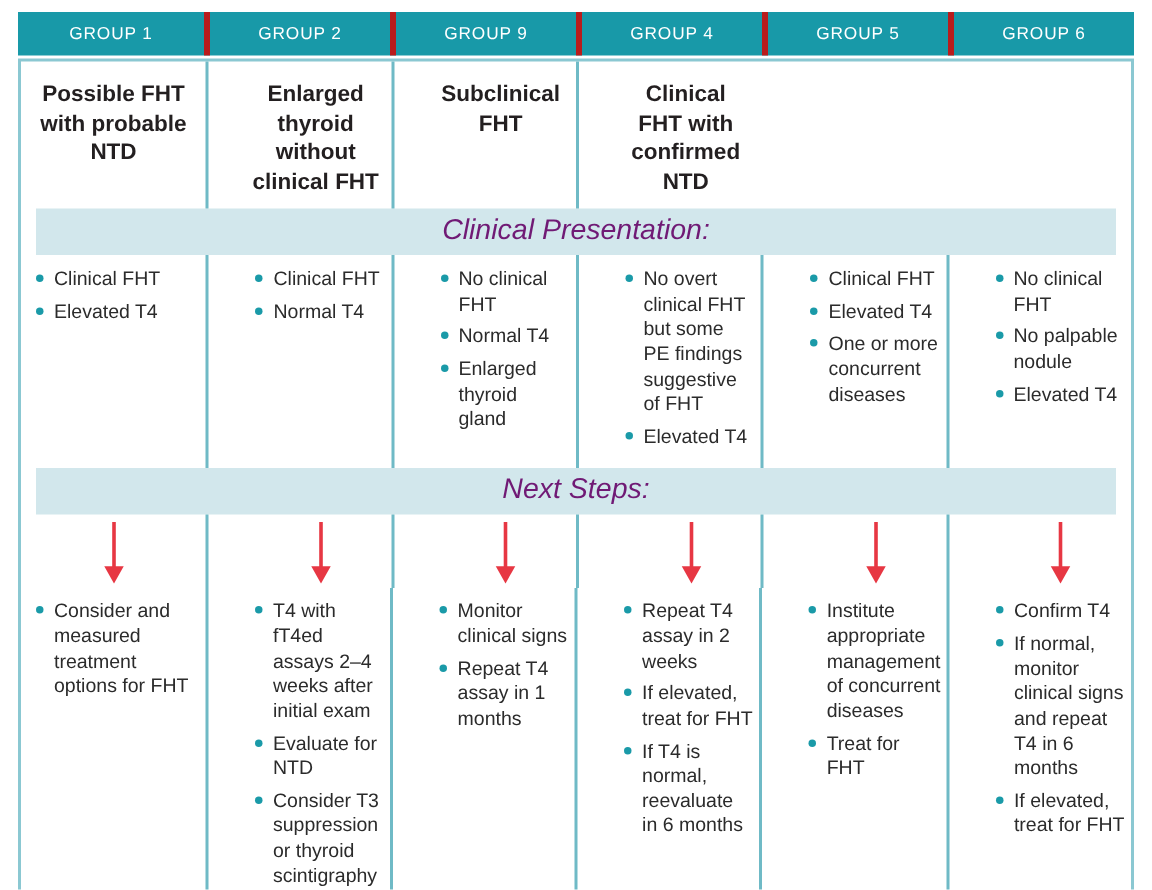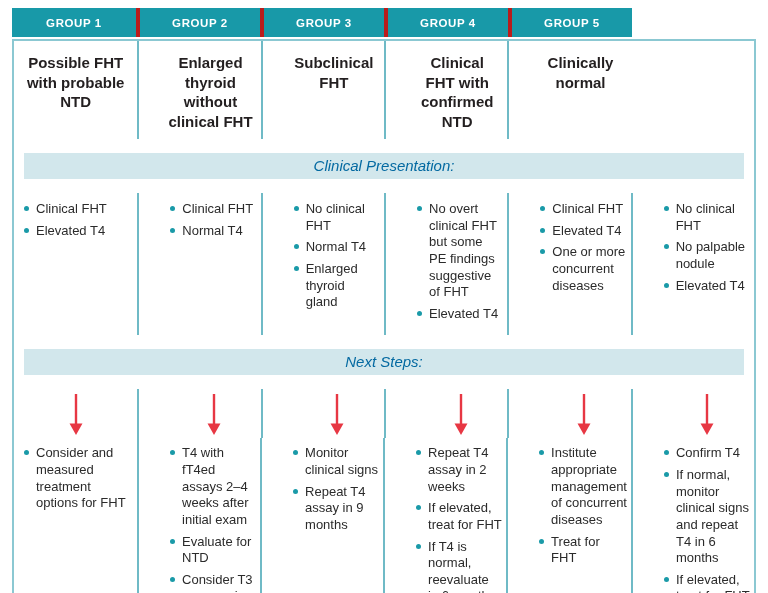--- a/index.html
+++ b/index.html
@@ -15,21 +15,21 @@
 
   
   .header-row {
     display: grid;
     grid-template-columns: repeat(6, 1fr);
     margin-bottom: 2px;
   }
   .head-cell {
     background: #1899a8;
     color: #ffffff;
-    font-weight: bold;
+    font-weight: normal;
     font-size: 11.5px;
     letter-spacing: 0.6px;
     text-align: center;
     padding: 9px 2px 8px 2px;
   }
   .head-cell + .head-cell { border-left: 4px solid #b91c1c; }
 
   
   .tbody { border: 2px solid #8bc8d2; background: #ffffff; }
   .row { display: grid; grid-template-columns: repeat(6, 1fr); }
@@ -39,25 +39,25 @@
     font-weight: bold;
     font-size: 15px;
     color: #231f20;
     text-align: center;
     line-height: 1.3;
     padding: 12px 7px 8px 7px;
     min-height: 80px;
   }
 
   .band {
-    margin: 14px 10px;
+    margin: 0 10px;
     background: #d2e7ec;
-    color: #0369a1;
+    color: #701a75;
     font-style: italic;
-    font-size: 15px;
+    font-size: 19px;
     text-align: center;
     padding: 4px 0 5px 0;
   }
 
   .pres-row .cell { min-height: 104px; padding: 8px 4px 8px 7px; }
   .arrow-row .cell {
     min-height: 46px;
     display: flex; align-items: center; justify-content: center;
     padding: 5px 0 2px 0;
   }
@@ -88,33 +88,33 @@
   }
 </style>
 </head>
 <body>
 
 <div class="page">
 
   <div class="header-row">
     <div class="head-cell">GROUP 1</div>
     <div class="head-cell">GROUP 2</div>
-    <div class="head-cell">GROUP 3</div>
+    <div class="head-cell">GROUP 9</div>
     <div class="head-cell">GROUP 4</div>
     <div class="head-cell">GROUP 5</div>
+    <div class="head-cell">GROUP 6</div>
   </div>
 
   <div class="tbody">
 
     <div class="row titles">
       <div class="cell">Possible FHT with probable NTD</div>
       <div class="cell">Enlarged thyroid without clinical FHT</div>
       <div class="cell">Subclinical FHT</div>
       <div class="cell">Clinical FHT with confirmed NTD</div>
-      <div class="cell">Clinically normal</div>
     </div>
 
     <div class="band">Clinical Presentation:</div>
 
     <div class="row pres-row">
       <div class="cell">
         <ul class="bullets">
             <li>Clinical FHT</li>
             <li>Elevated T4</li>
           </ul>
@@ -204,21 +204,21 @@
       <div class="cell">
         <ul class="bullets">
             <li>T4 with fT4ed assays 2–4 weeks after initial exam</li>
             <li>Evaluate for NTD</li>
             <li>Consider T3 suppression or thyroid scintigraphy</li>
           </ul>
       </div>
       <div class="cell">
         <ul class="bullets">
             <li>Monitor clinical signs</li>
-            <li>Repeat T4 assay in 9 months</li>
+            <li>Repeat T4 assay in 1 months</li>
           </ul>
       </div>
       <div class="cell">
         <ul class="bullets">
             <li>Repeat T4 assay in 2 weeks</li>
             <li>If elevated, treat for FHT</li>
             <li>If T4 is normal, reevaluate in 6 months</li>
           </ul>
       </div>
       <div class="cell">

